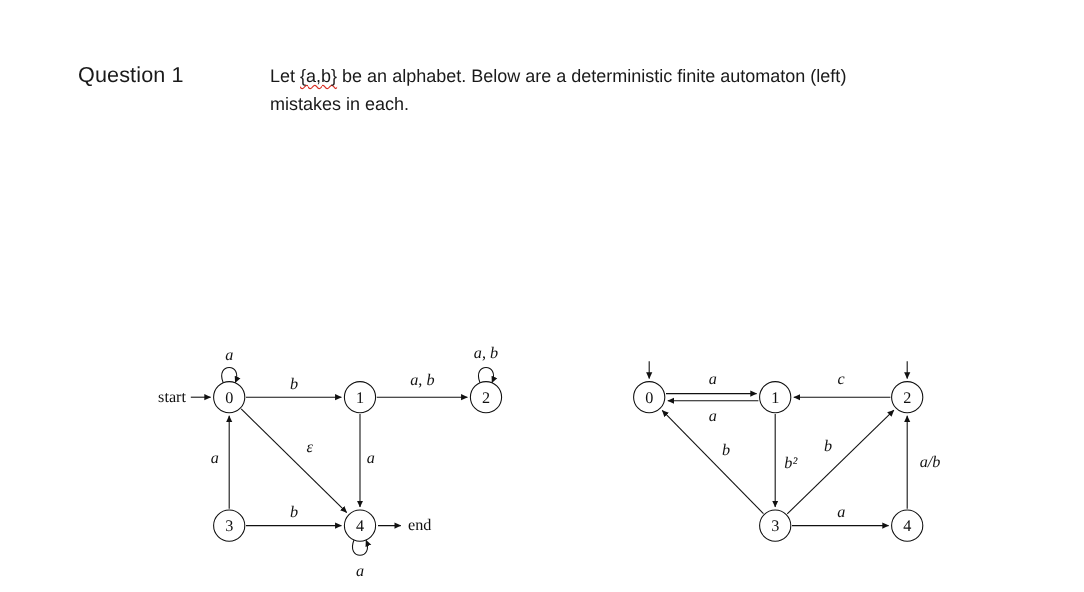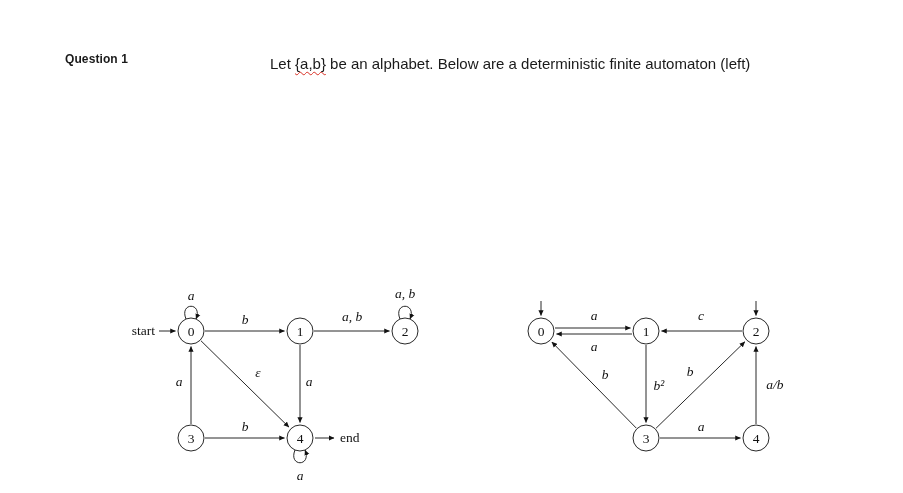--- a/index.html
+++ b/index.html
@@ -6,25 +6,25 @@
   body {
     width: 903px; height: 493px;
     background: #ffffff;
     font-family: "Liberation Sans", sans-serif;
     color: #1a1a1a;
     position: relative;
     overflow: hidden;
   }
   .qlabel {
     position: absolute; left: 65px; top: 52px;
-    font-size: 12px; font-weight: 700; letter-spacing: 0.1px;
+    font-size: 18px; font-weight: 400; letter-spacing: 0.1px;
   }
   .qtext {
     position: absolute; left: 225px; top: 52px; width: 620px;
-    font-size: 15px; line-height: 24px; margin-left: 45px;
+    font-size: 15px; line-height: 24px;
   }
   .squiggle {
     text-decoration-line: underline;
     text-decoration-style: wavy;
     text-decoration-color: #d93025;
     text-decoration-thickness: 1px;
     text-underline-offset: 2px;
     text-decoration-skip-ink: none;
   }
   svg.diagrams {
@@ -39,20 +39,21 @@
   .state { fill: #ffffff; stroke: #111; stroke-width: 0.9; }
   .edge { stroke: #111; stroke-width: 0.9; fill: none; }
 </style>
 </head>
 <body>
 
 <div class="qlabel">Question 1</div>
 
 <div class="qtext">
   <div><span>Let </span><span class="squiggle">{a,b}</span><span> be an alphabet. Below are a deterministic finite automaton (left)</span></div>
+  <div>mistakes in each.</div>
 </div>
 
 <svg class="diagrams" id="diagram-svg" width="903" height="493" viewBox="0 0 903 493">
   <defs>
     <marker id="arrow" viewBox="0 0 10 10" refX="9" refY="5" markerWidth="6.5" markerHeight="6.5" orient="auto-start-reverse">
       <path d="M 0 0.6 L 9.5 5 L 0 9.4 z" fill="#111"></path>
     </marker>
   </defs>
 <g>
       <line x1="205" y1="331" x2="284.5" y2="331" class="edge" marker-end="url(#arrow)"></line>

